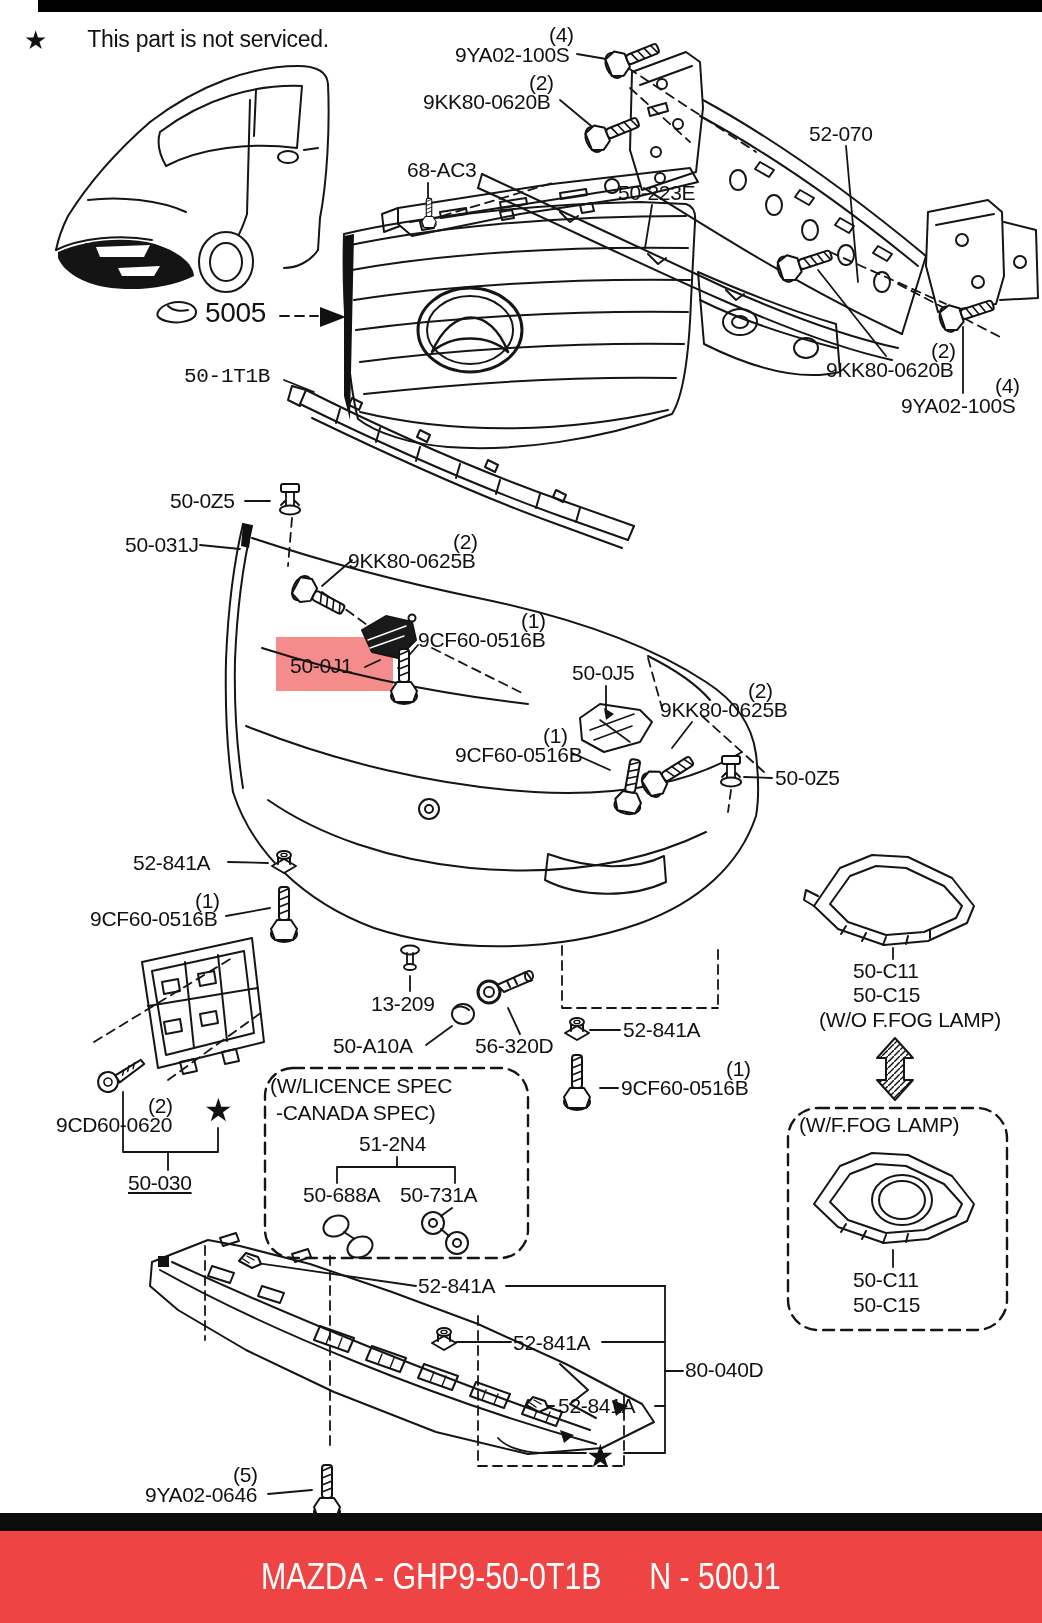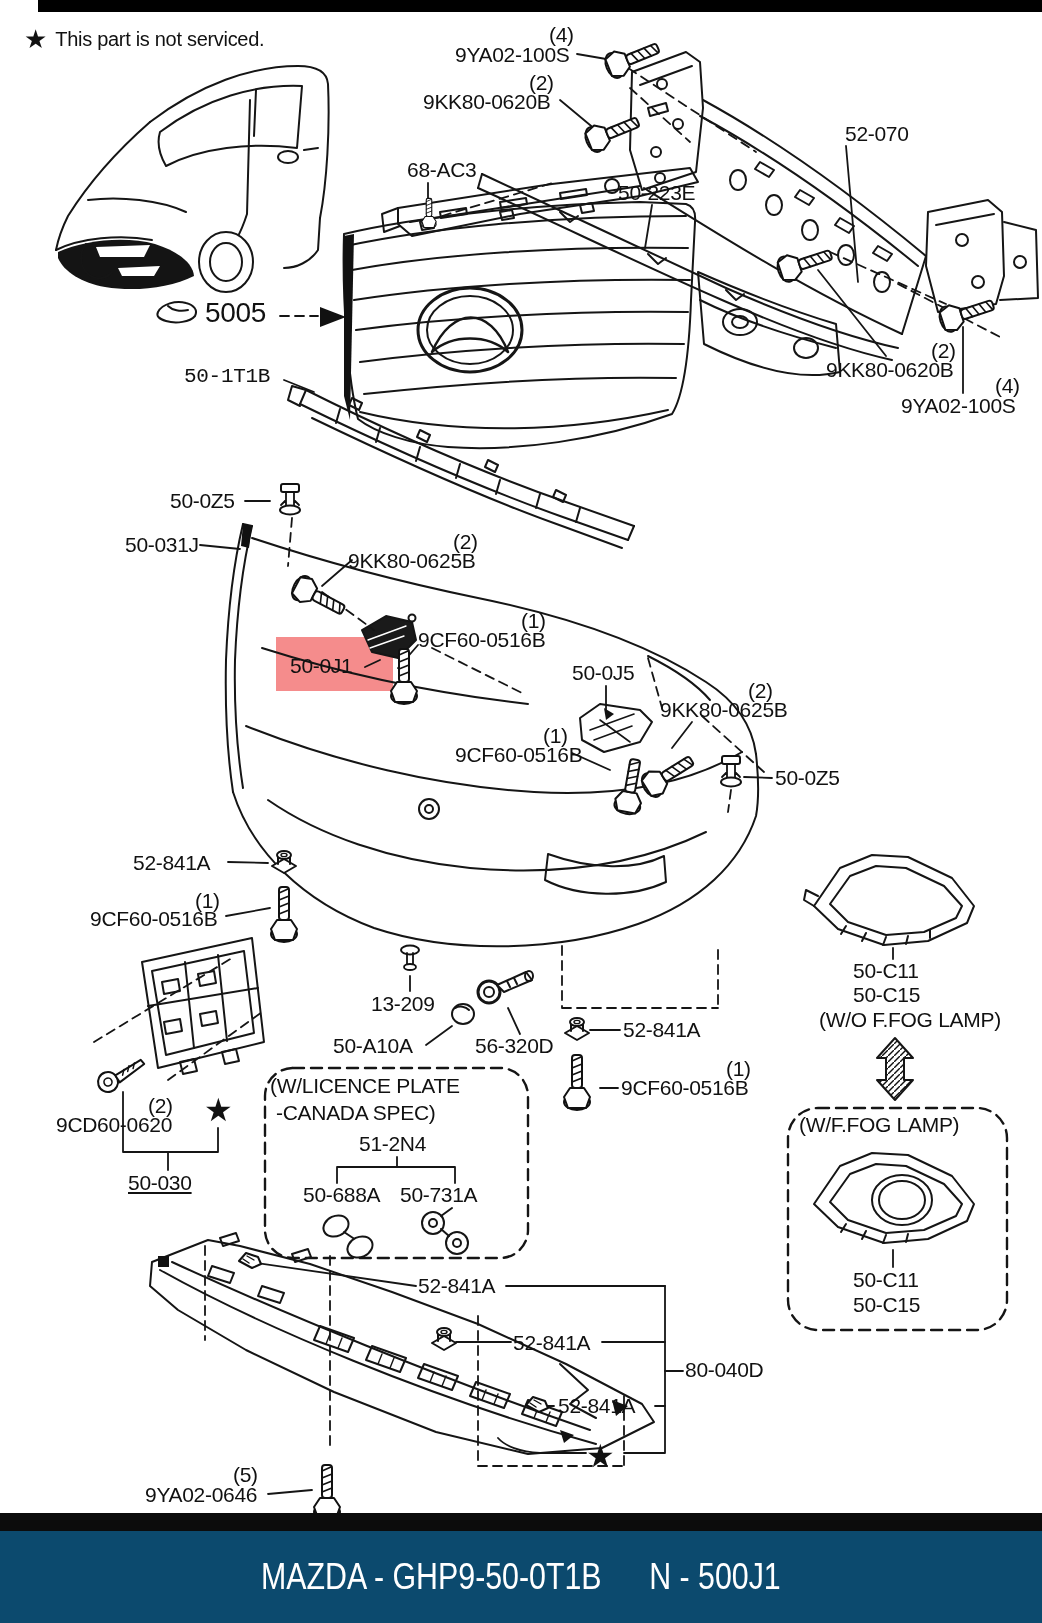--- a/index.html
+++ b/index.html
@@ -1,21 +1,21 @@
 <!DOCTYPE html>
 <html><head>
 <meta charset="utf-8">
 <style>
   html,body{margin:0;padding:0;background:#fff;}
   .stage{position:relative;width:1042px;height:1623px;background:#fff;overflow:hidden;
          font-family:"Liberation Sans",sans-serif;color:#111;}
   .topstrip{position:absolute;left:38px;top:0;width:1004px;height:12px;background:#000;}
   .note{position:absolute;left:24px;top:26px;display:flex;align-items:center;gap:8px;}
   .note .star{font-size:26px;line-height:1;}
-  .note .txt{font-size:20px;letter-spacing:-0.3px;}
+  .note .txt{font-size:23px;letter-spacing:-0.3px;margin-left:32px;}
   svg.art{position:absolute;left:0;top:0;}
   .hl{position:absolute;opacity:0.75;}
   .callout-layer{position:absolute;left:0;top:0;width:100%;height:100%;}
   .callout{position:absolute;font-size:21px;line-height:1.05;letter-spacing:-0.3px;white-space:pre;}
   .footer-black{position:absolute;left:0;top:1513px;width:1042px;height:18px;background:#0c0c0c;}
   .footer-gray{position:absolute;left:0;top:1531px;width:1042px;height:92px;background:#6e6e6e;
                display:flex;align-items:center;justify-content:center;}
   .footer-inner{display:flex;gap:58px;transform:scaleX(0.82);color:#fff;font-size:37px;
                 letter-spacing:0px;white-space:pre;}
 </style>
@@ -346,21 +346,21 @@
         <use href="#clip52" transform="translate(537,1404)"></use>
       </g>
     </g>
   </svg>
 
   <div class="callout-layer">
       <div class="callout" style="left: 549px; top: 24px;">(4)</div>
       <div class="callout" style="left: 455px; top: 44px;">9YA02-100S</div>
       <div class="callout" style="left: 529px; top: 72px;">(2)</div>
       <div class="callout" style="left: 423px; top: 91px;">9KK80-0620B</div>
-      <div class="callout" style="left: 845px; top: 123px; text-align: right;">52-070</div>
+      <div class="callout" style="left: 809px; top: 123px; text-align: right;">52-070</div>
       <div class="callout" style="left: 407px; top: 159px;">68-AC3</div>
       <div class="callout" style="left: 618px; top: 182px;">50-223E</div>
       <div class="callout" style="left: 931px; top: 340px;">(2)</div>
       <div class="callout" style="left: 826px; top: 359px;">9KK80-0620B</div>
       <div class="callout" style="left: 995px; top: 375px;">(4)</div>
       <div class="callout" style="left: 901px; top: 395px;">9YA02-100S</div>
       <div class="callout" style="left: 205px; top: 298px; font-size: 28px;">5005</div>
       <div class="callout" style="left: 184px; top: 366px; font-family: Liberation Mono, monospace;">50-1T1B</div>
       <div class="callout" style="left: 170px; top: 490px;">50-0Z5</div>
       <div class="callout" style="left: 113px; top: 534px; margin-left: 12px;">50-031J</div>
@@ -381,41 +381,41 @@
       <div class="callout" style="left: 371px; top: 993px;">13-209</div>
       <div class="callout" style="left: 333px; top: 1035px;">50-A10A</div>
       <div class="callout" style="left: 475px; top: 1035px;">56-320D</div>
       <div class="callout" style="left: 623px; top: 1019px;">52-841A</div>
       <div class="callout" style="left: 726px; top: 1058px;">(1)</div>
       <div class="callout" style="left: 621px; top: 1077px;">9CF60-0516B</div>
       <div class="callout" style="left: 148px; top: 1095px;">(2)</div>
       <div class="callout" style="left: 56px; top: 1114px;">9CD60-0620</div>
       <div class="callout" style="left: 204px; top: 1094px; font-size: 32px;">★</div>
       <div class="callout" style="left: 128px; top: 1172px; text-decoration: underline;">50-030</div>
-      <div class="callout" style="left: 270px; top: 1075px;">(W/LICENCE PLATE</div>
+      <div class="callout" style="left: 270px; top: 1075px;">(W/LICENCE SPEC</div>
       <div class="callout" style="left: 276px; top: 1102px;">-CANADA SPEC)</div>
       <div class="callout" style="left: 359px; top: 1133px;">51-2N4</div>
       <div class="callout" style="left: 303px; top: 1184px;">50-688A</div>
       <div class="callout" style="left: 400px; top: 1184px;">50-731A</div>
       <div class="callout" style="left: 853px; top: 960px;">50-C11</div>
       <div class="callout" style="left: 853px; top: 984px;">50-C15</div>
       <div class="callout" style="left: 803px; top: 1009px; margin-left: 16px;">(W/O F.FOG LAMP)</div>
       <div class="callout" style="left: 799px; top: 1114px; text-align: center;">(W/F.FOG LAMP)</div>
       <div class="callout" style="left: 853px; top: 1269px;">50-C11</div>
       <div class="callout" style="left: 853px; top: 1294px;">50-C15</div>
       <div class="callout" style="left: 418px; top: 1275px;">52-841A</div>
       <div class="callout" style="left: 513px; top: 1332px;">52-841A</div>
       <div class="callout" style="left: 685px; top: 1359px;">80-040D</div>
       <div class="callout" style="left: 558px; top: 1395px;">52-841A</div>
       <div class="callout" style="left: 586px; top: 1440px; font-size: 32px;">★</div>
       <div class="callout" style="left: 233px; top: 1464px;">(5)</div>
       <div class="callout" style="left: 145px; top: 1484px;">9YA02-0646</div>
     </div>
 
   <div class="footer-black"></div>
-  <div class="footer-gray" style="background: #0c4a6e;">
+  <div class="footer-gray" style="background: #ef4444;">
     <div class="footer-inner">
       <span>MAZDA - GHP9-50-0T1B</span>
       <span>N - 500J1</span>
     </div>
   </div>
 
 </div>
 
 </body></html>

